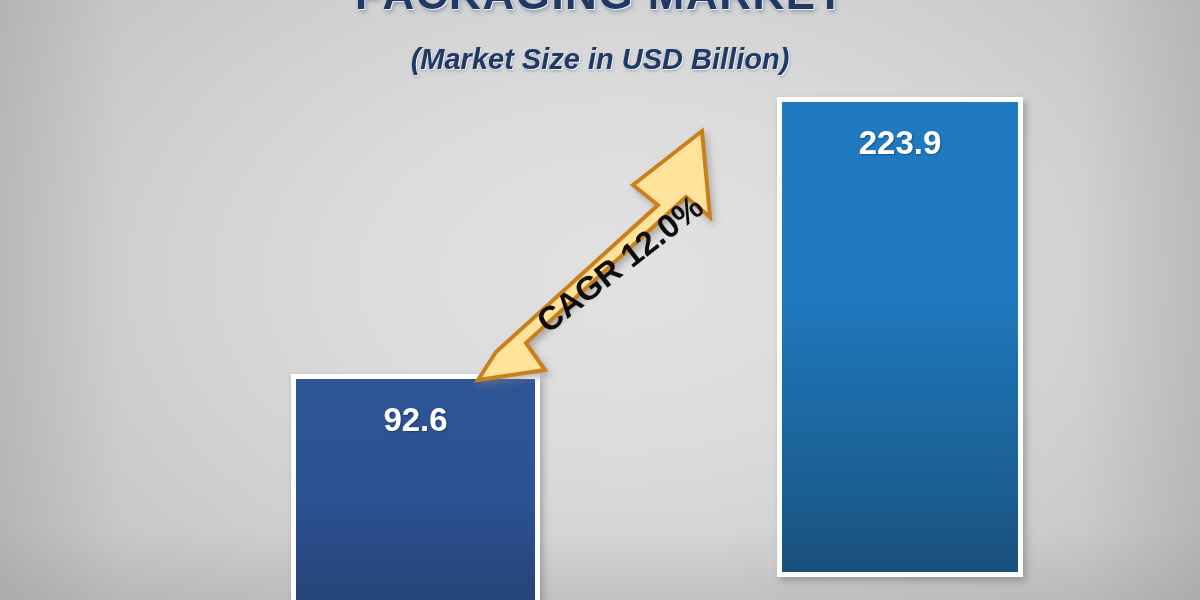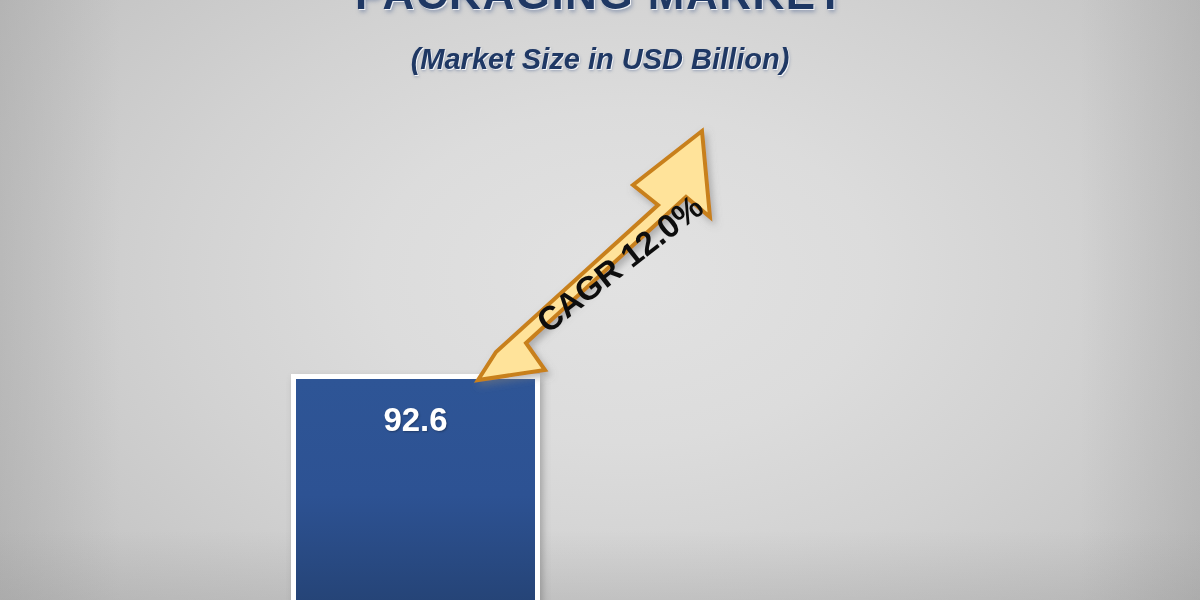--- a/index.html
+++ b/index.html
@@ -160,20 +160,23 @@
 
   <div id="title-block">
     <div id="chart-title">PACKAGING MARKET</div>
     <div id="chart-subtitle">(Market Size in USD Billion)</div>
   </div>
 
   <div class="bar" id="bar-2019">
     <div class="bar-value">92.6</div>
   </div>
 
+  <div class="bar" id="bar-2032">
+    <div class="bar-value">223.9</div>
+  </div>
 
   <svg id="cagr-arrow" viewBox="0 0 350 300">
     <defs>
       <filter id="arrowShadow" x="-25%" y="-25%" width="160%" height="160%">
         <feDropShadow dx="3" dy="4" stdDeviation="3.5" flood-color="#7a7a7a" flood-opacity="0.5"></feDropShadow>
       </filter>
     </defs>
 
     <polygon points="48,275 66,247 228,100 203,80 272,26 280,112 256,92 96,238 115,265" fill="#ffe39a" stroke="#c8801c" stroke-width="4" stroke-linejoin="miter" filter="url(#arrowShadow)"></polygon>
   </svg>

